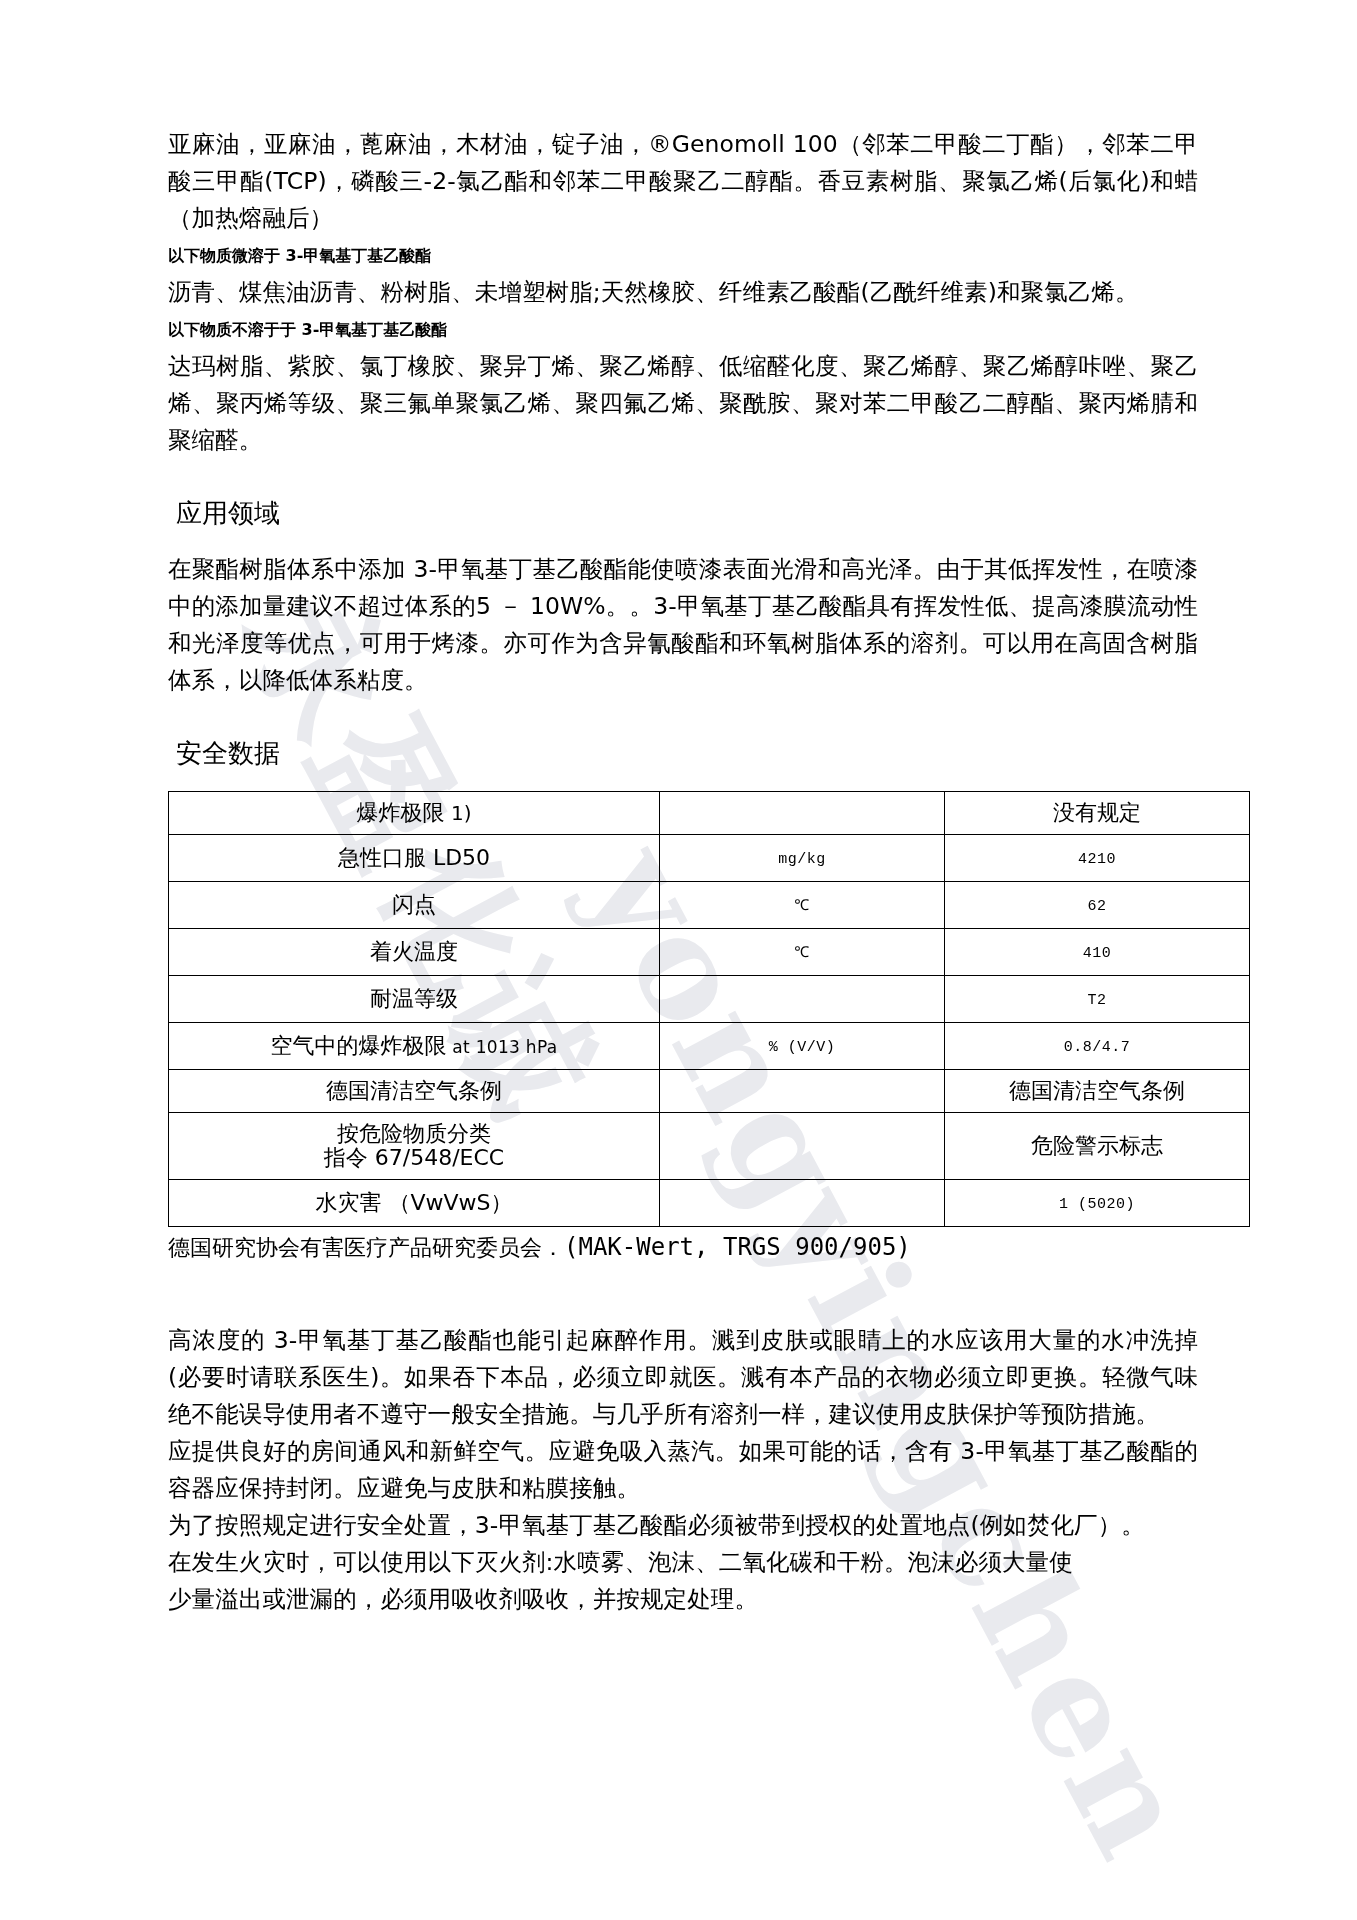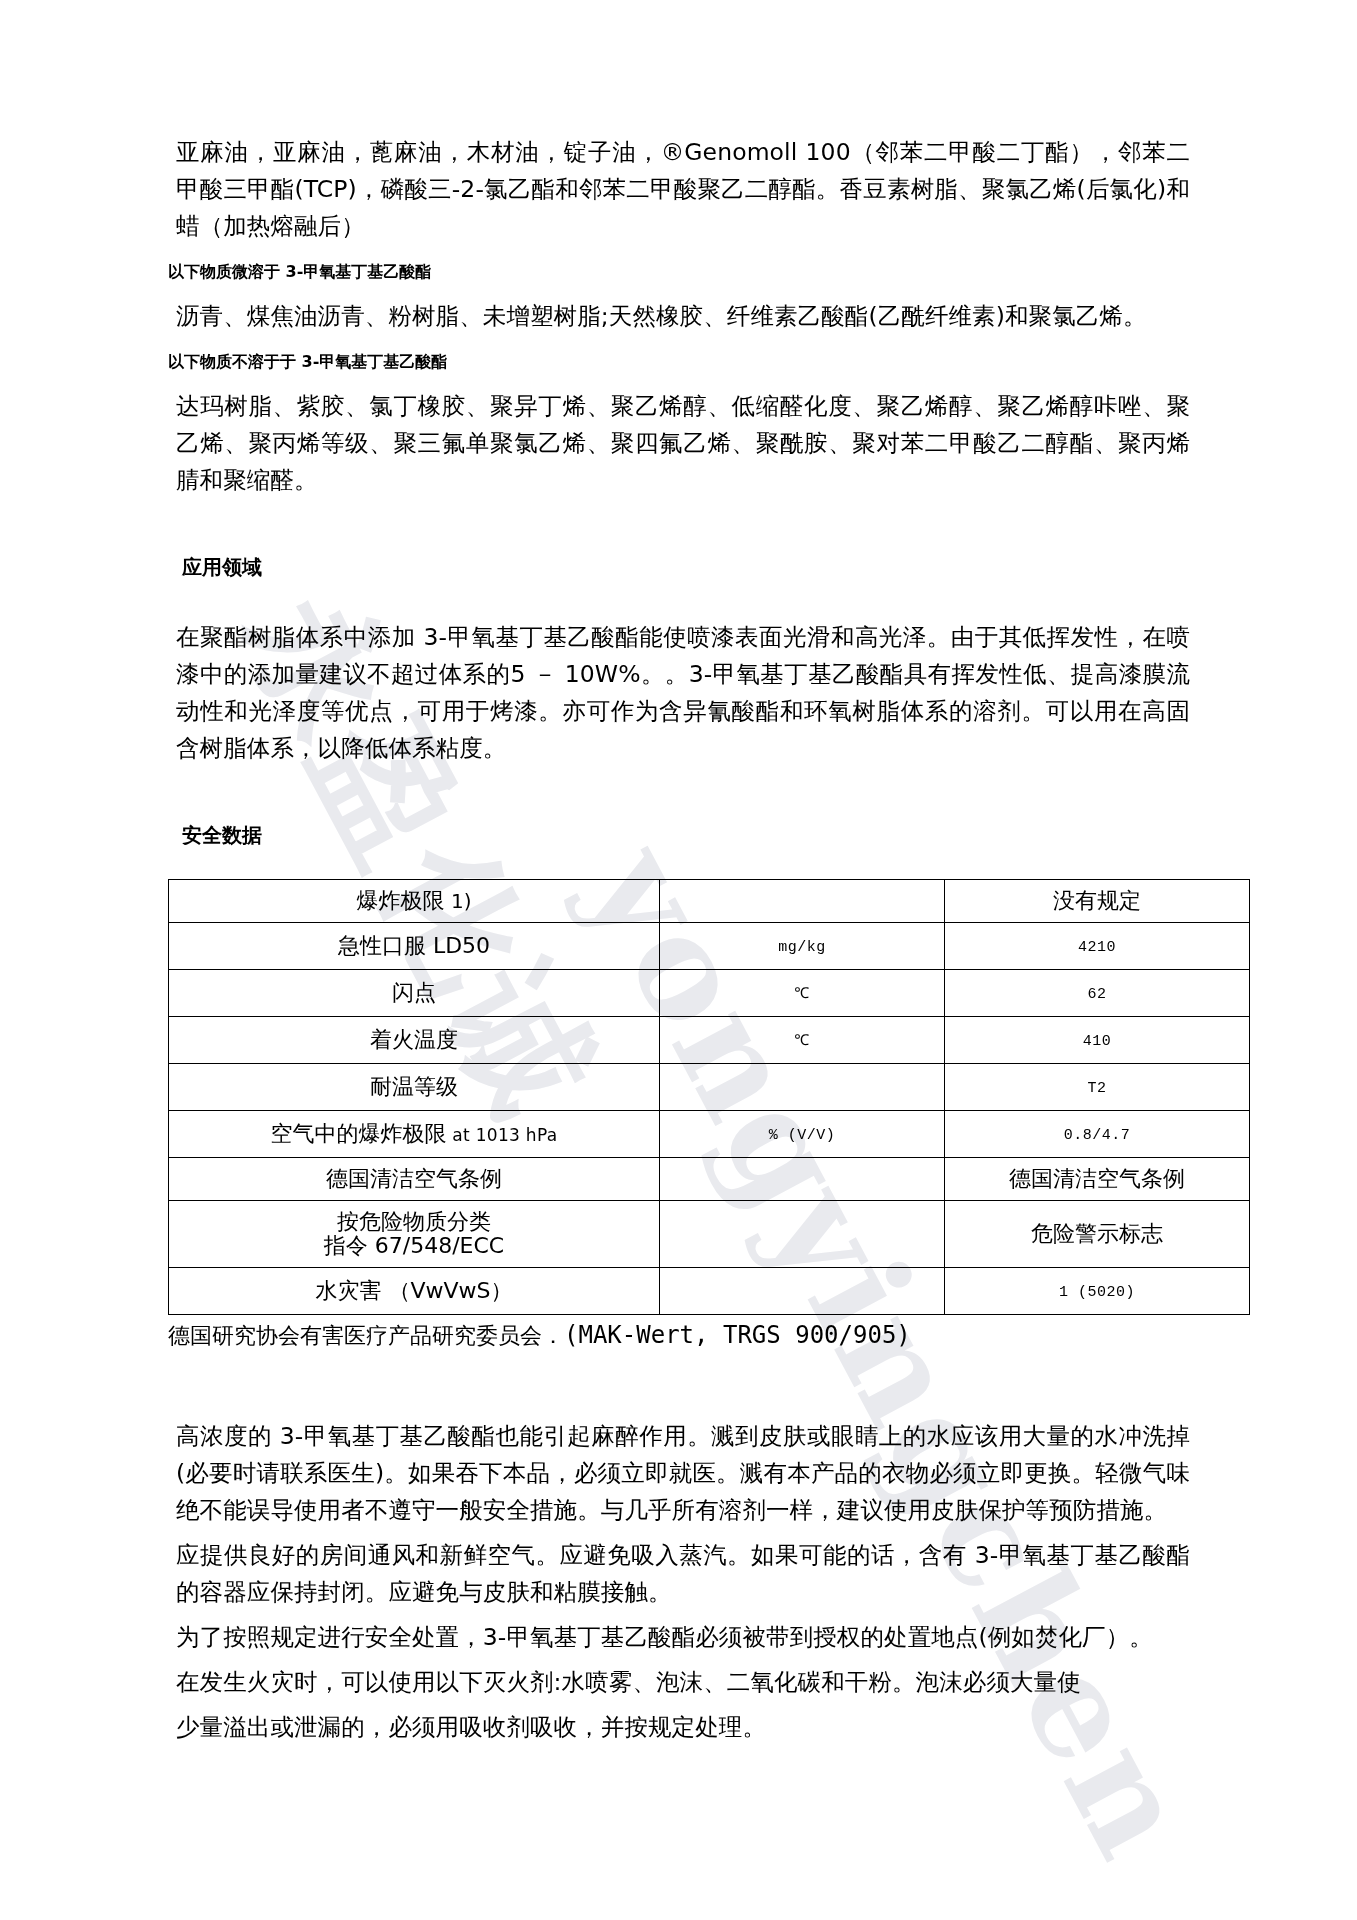--- a/index.html
+++ b/index.html
@@ -52,38 +52,38 @@
   }
   
   .content {
     position: absolute;
     left: 168px;
     top: 126px;
     width: 1030px;
     z-index: 2;
   }
   p.body, div.body {
-    margin: 8px;
+    margin: 0;
     font-size: 23.5px;
     line-height: 37px;
     letter-spacing: 0.1px;
     text-align: justify;
     text-justify: inter-character;
   }
   h3.subhead {
     margin: 0;
     font-size: 16px;
     line-height: 37px;
     font-weight: 700;
   }
   h2.section {
-    margin: 14px;
-    font-size: 20px;
+    margin: 8px;
+    font-size: 26px;
     line-height: 40px;
-    font-weight: 700;
+    font-weight: 400;
   }
   .gap-sm { height: 10px; }
   .gap-md { height: 26px; }
   .gap-xl { height: 58px; }
   
   table.safety {
     border-collapse: collapse;
     width: 1018px;
     margin: 0;
     table-layout: fixed;

